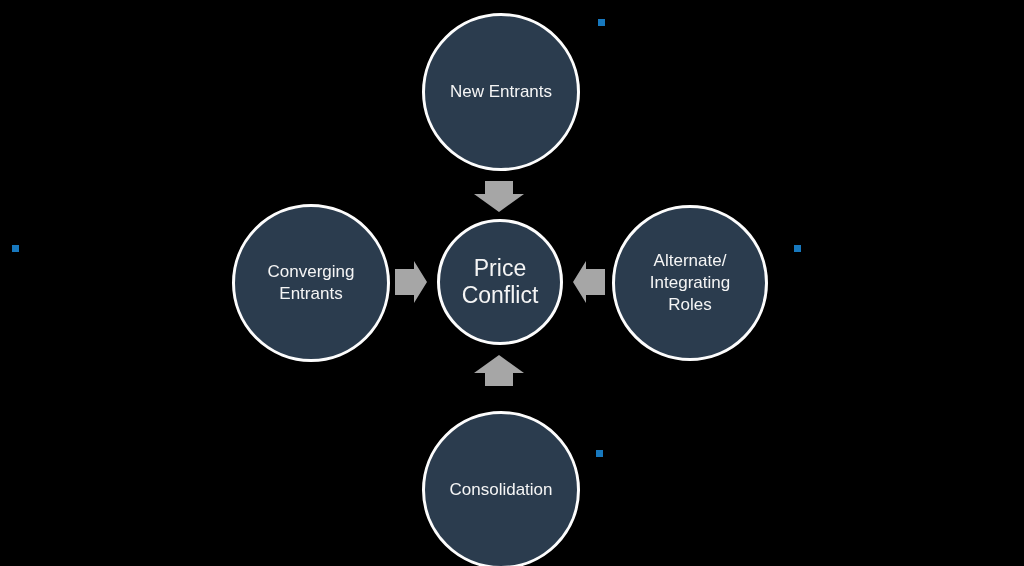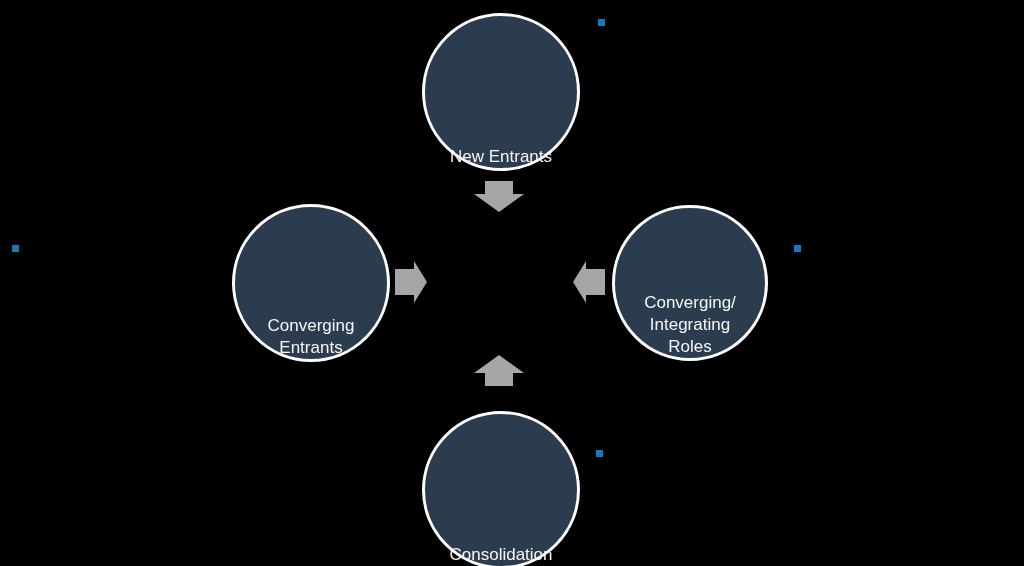--- a/index.html
+++ b/index.html
@@ -26,21 +26,20 @@
     justify-content: center;
     text-align: center;
     color: #f5f5f5;
   }
   .circle .line { display: block; }
   .node-outer {
     width: 158px;
     height: 158px;
     font-size: 17px;
     line-height: 22px;
-    align-items: flex-end;
   }
   .node-center {
     width: 126px;
     height: 126px;
     font-size: 23px;
     line-height: 27px;
   }
   #node-top    { left: 422px; top: 13px;  }
   #node-left   { left: 232px; top: 204px; }
   #node-right  { left: 612px; top: 205px; width: 156px; height: 156px; }
@@ -77,32 +76,38 @@
 
   <div class="circle node-outer" id="node-left">
     <div>
       <span class="line">Converging</span>
       <span class="line">Entrants</span>
     </div>
   </div>
 
   <div class="circle node-outer" id="node-right">
     <div>
-      <span class="line">Converging/</span>
+      <span class="line">Alternate/</span>
       <span class="line">Integrating</span>
       <span class="line">Roles</span>
     </div>
   </div>
 
   <div class="circle node-outer" id="node-bottom">
     <div>
       <span class="line">Consolidation</span>
     </div>
   </div>
 
+  <div class="circle node-center" id="node-mid">
+    <div>
+      <span class="line">Price</span>
+      <span class="line">Conflict</span>
+    </div>
+  </div>
 
   <svg class="arrow" id="arrow-top" width="50" height="31">
     <polygon points="11,0 39,0 39,13 50,13 25,31 0,13 11,13" fill="#a6a6a6"></polygon>
   </svg>
 
   <svg class="arrow" id="arrow-bottom" width="50" height="31">
     <polygon points="25,0 50,18 39,18 39,31 11,31 11,18 0,18" fill="#a6a6a6"></polygon>
   </svg>
 
   <svg class="arrow" id="arrow-left" width="32" height="42">

